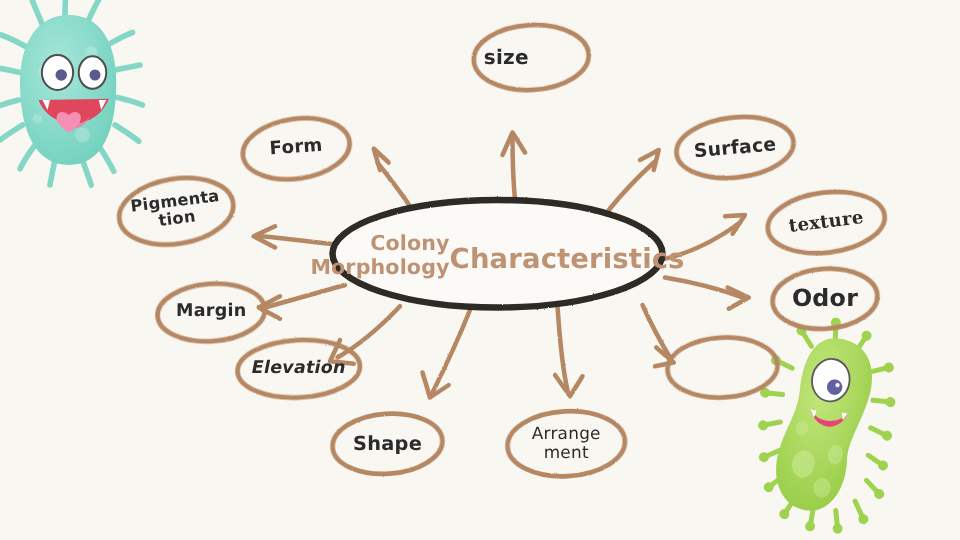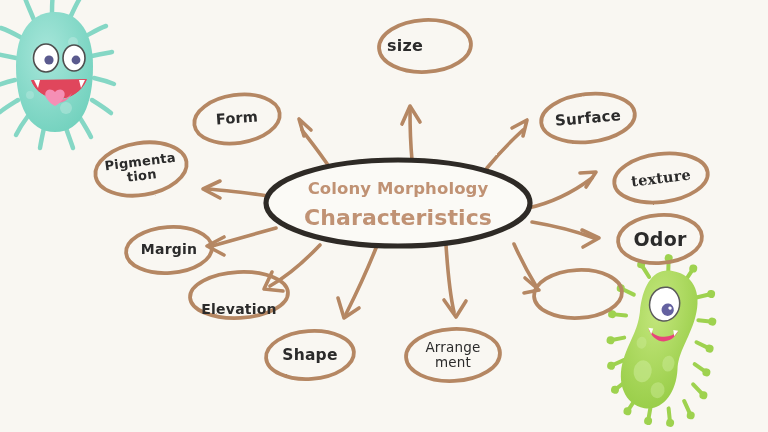--- a/index.html
+++ b/index.html
@@ -34,37 +34,37 @@
     color: #2b2b2b;
     line-height: 1.08;
     white-space: pre-line;
     letter-spacing: 0.2px;
   }
   .node span { display: block; }
 
   .center-label {
     position: absolute;
     display: flex;
-    flex-direction: column;
+    flex-direction: row;
     align-items: center;
     justify-content: center;
-    text-align: center;
+    text-align: right;
     color: #c09274;
     font-family: "DejaVu Sans", sans-serif;
     font-weight: 700;
     pointer-events: auto;
   }
   .center-label .line1 { font-size: 16.5px; letter-spacing: 0.1px; }
   .center-label .line2 { font-size: 22px; letter-spacing: 0.1px; margin-top: 7px; }
 
   .n-size      { left: 368px; top: 33px;  width: 74px;  height: 26px; font-size: 16px; font-weight: 600; }
   .n-form      { left: 203px; top: 107px; width: 68px;  height: 24px; font-size: 14.5px; font-weight: 700; transform: rotate(-4deg); }
   .n-pig       { left: 104px; top: 152px; width: 74px;  height: 34px; font-size: 13px; font-weight: 700; transform: rotate(-7deg); }
   .n-margin    { left: 136px; top: 238px; width: 66px;  height: 24px; font-size: 14px; font-weight: 700; }
-  .n-elevation { left: 196px; top: 298px; width: 86px;  height: 24px; font-size: 14px; font-weight: 600; }
+  .n-elevation { left: 196px; top: 283px; width: 86px;  height: 24px; font-size: 14px; font-weight: 600; font-style: italic; }
   .n-shape     { left: 276px; top: 343px; width: 68px;  height: 24px; font-size: 15.5px; font-weight: 700; }
   .n-arrange   { left: 414px; top: 338px; width: 78px;  height: 34px; font-size: 13.5px; font-weight: 500; }
   .n-color     { left: 542px; top: 281px; width: 72px;  height: 26px; font-size: 17px; font-weight: 700; }
   .n-odor      { left: 627px; top: 226px; width: 66px;  height: 26px; font-size: 19px; font-weight: 700; }
   .n-texture   { left: 622px; top: 166px; width: 78px;  height: 24px; font-size: 14.5px; font-weight: 700;
                  font-family: "DejaVu Serif", serif; transform: rotate(-7deg); }
   .n-surface   { left: 548px; top: 106px; width: 80px;  height: 24px; font-size: 15px; font-weight: 700; transform: rotate(-5deg); }
 </style>
 </head>
 <body>

